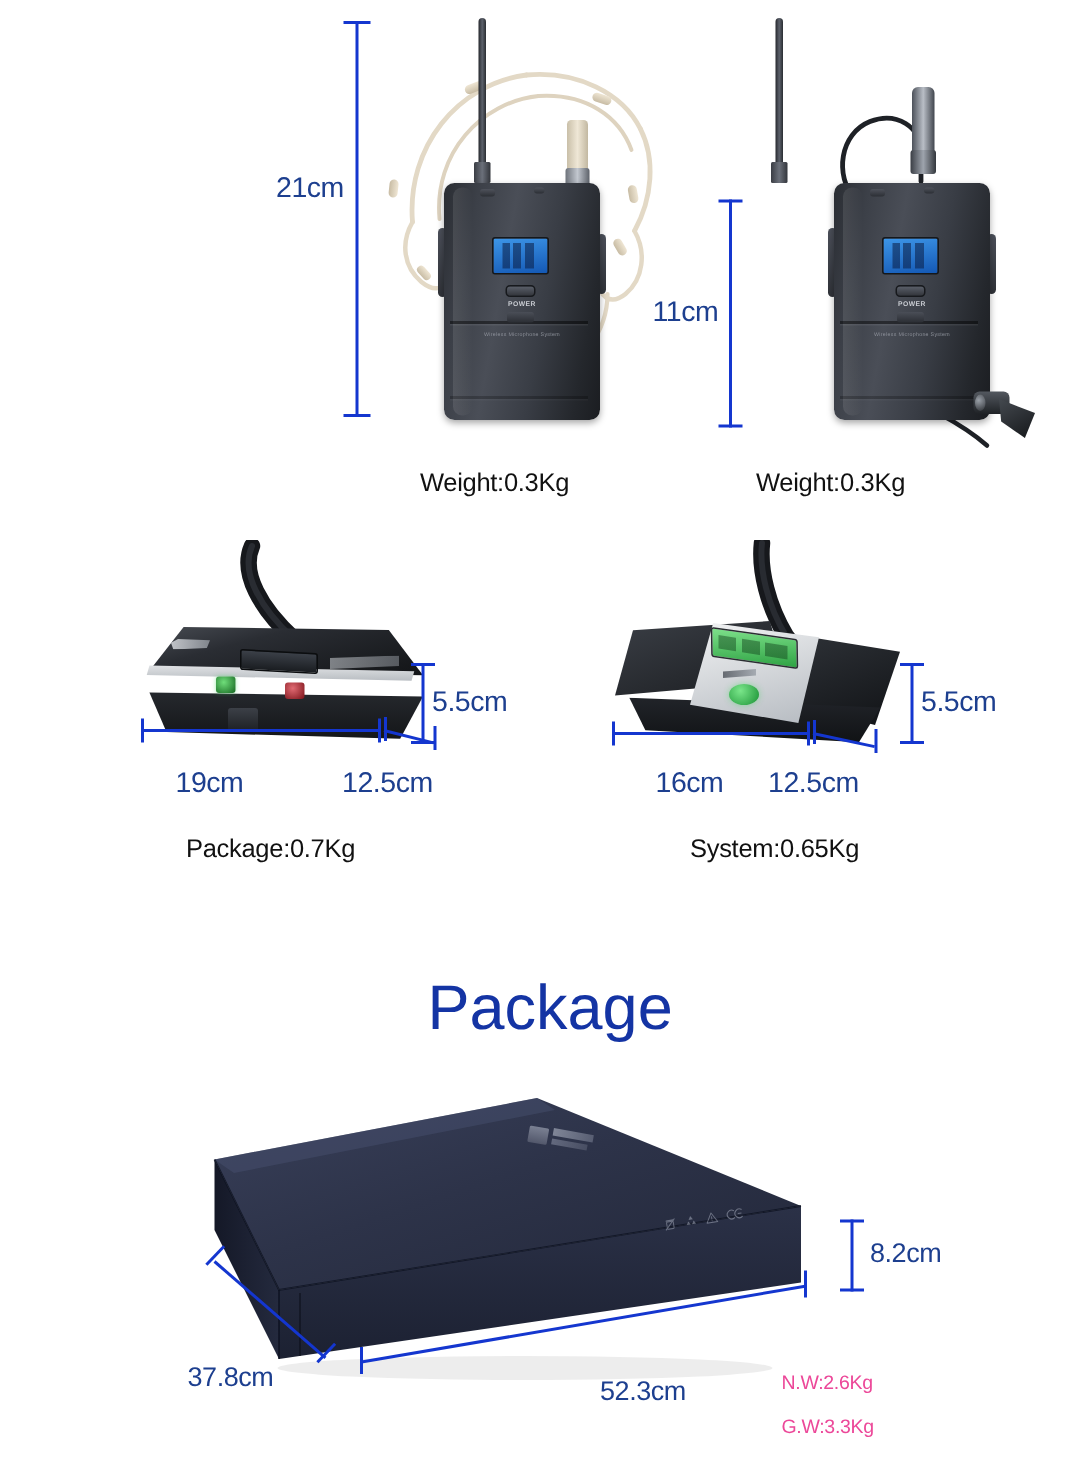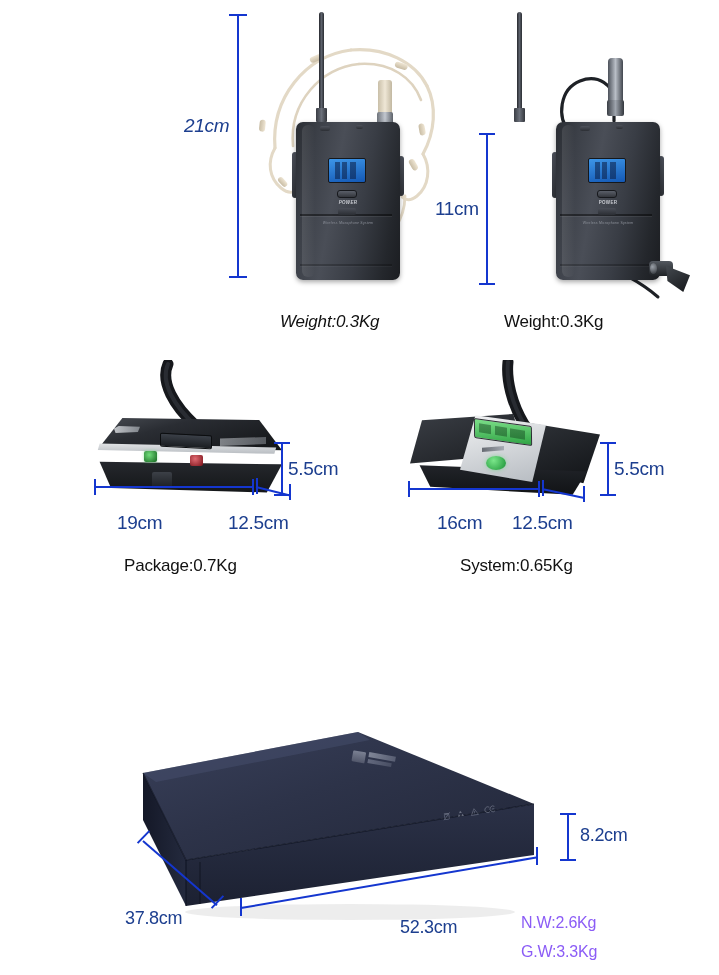--- a/index.html
+++ b/index.html
@@ -27,22 +27,22 @@
   }
   .dim-label.sm { font-size: 18px; }
   .weight-label {
     color: #111111;
     font-size: 17px;
     font-weight: 400;
     white-space: nowrap;
     letter-spacing: -0.2px;
   }
   .pkg-weight {
-    color: #8b5cf6;
-    font-size: 16px;
+    color: #ec4899;
+    font-size: 13px;
     white-space: nowrap;
     letter-spacing: -0.2px;
   }
   .section-title {
     color: #1434a4;
     font-size: 42px;
     font-weight: 400;
     letter-spacing: 0px;
     white-space: nowrap;
   }
@@ -181,21 +181,21 @@
   
   .box-wrap { position:absolute; }
   .cert-row { position:absolute; display:flex; gap:5px; align-items:center; opacity:.5;}
   .cert { width:9px; height:9px; }
 </style>
 </head>
 <body>
 
 <div class="stage">
 
-  <div class="abs" style="left:0px; top:0px; width:460px; height:340px;font-style:italic;">
+  <div class="abs" style="left:0px; top:0px; width:460px; height:340px;">
 
     <div class="abs" style="left:237px; top:14px; width:2px; height:264px;">
       <div class="vrule" style="width:2px;height:100%;"></div>
       <div class="cap-h" style="top:0px; width:18px;"></div>
       <div class="cap-h" style="bottom:0px; width:18px;"></div>
     </div>
     <div class="abs dim-label" style="left:184px; top:115px;">21cm</div>
 
     <svg class="headset-svg" style="left:255px; top:28px; width:200px; height:260px;" viewBox="0 0 200 260">
       <defs>
@@ -446,20 +446,21 @@
     <div class="abs" style="left:162px; top:128px; width:0; height:0;">
       <div class="diag" style="left:0; top:0; width:42px; transform:rotate(12deg);"></div>
       <div class="abs" style="left:0;top:-8px;width:2px;height:16px;background:#1436cf;"></div>
       <div class="abs" style="left:41px;top:-2px;width:2px;height:16px;background:#1436cf;"></div>
     </div>
     <div class="abs dim-label" style="left:132px; top:152px;">12.5cm</div>
 
     <div class="abs weight-label" style="left:80px; top:196px;">System:0.65Kg</div>
   </div>
 
+  <div class="abs section-title" style="left:285px; top:648px;">Package</div>
 
   <div class="box-wrap" style="left:100px; top:720px; width:619px; height:255px;">
 
     <div class="abs" style="left:0; top:0; width:480px; height:180px;">
       <svg width="480" height="180" viewBox="0 0 480 180" style="overflow:visible;">
         <defs>
           <linearGradient id="topg" x1="0" y1="0" x2="1" y2="1">
             <stop offset="0%" stop-color="#39405a"></stop>
             <stop offset="45%" stop-color="#2d3349"></stop>
             <stop offset="100%" stop-color="#222739"></stop>

